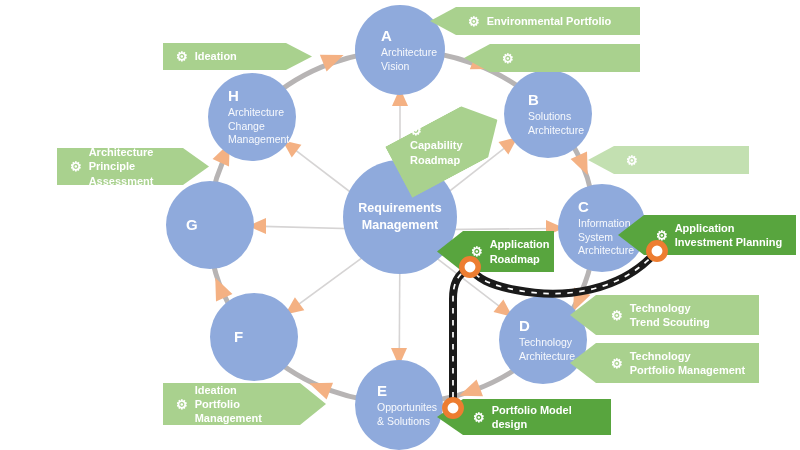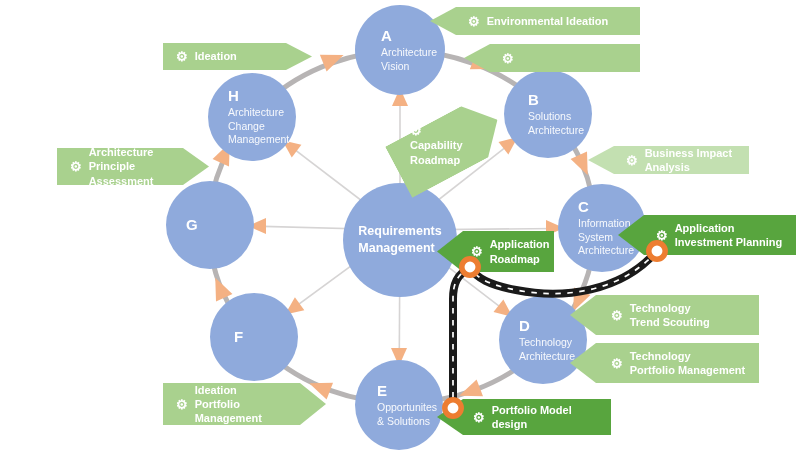--- a/index.html
+++ b/index.html
@@ -15,21 +15,21 @@
   .phase .letter{font-weight:bold; font-size:15px; margin-bottom:2px;}
   .phase .plabel{font-size:10.5px; line-height:1.28; white-space:pre-line; color:rgba(255,255,255,.93);}
   .cA{left:355px; top:5px;   width:90px; height:90px; padding-left:26px;}
   .cB{left:504px; top:70px;  width:88px; height:88px; padding-left:24px;}
   .cC{left:558px; top:184px; width:88px; height:88px; padding-left:20px;}
   .cD{left:499px; top:296px; width:88px; height:88px; padding-left:20px;}
   .cE{left:355px; top:360px; width:88px; height:90px; padding-left:22px;}
   .cF{left:210px; top:293px; width:88px; height:88px; padding-left:24px;}
   .cG{left:166px; top:181px; width:88px; height:88px; padding-left:20px;}
   .cH{left:208px; top:73px;  width:88px; height:88px; padding-left:20px;}
-  .hub{left:343px; top:183px; width:114px; height:114px; padding:0; align-items:center; text-align:left;}
+  .hub{left:343px; top:160px; width:114px; height:114px; padding:0; align-items:center; text-align:center;}
   .hub .plabel{font-weight:bold; font-size:12.5px; color:#fff; line-height:1.35;}
 
   
   .banner{position:absolute; z-index:20; display:flex; align-items:center; gap:7px;
           color:#fff; font-weight:bold; font-size:11px; line-height:1.3; box-sizing:border-box;}
   .banner .lbl{white-space:pre-line;}
   .gear{font-size:13px; line-height:1; flex:0 0 auto;}
   .tone-light{background:#A9D18E;} .tone-pale{background:#C3E0B1;} .tone-dark{background:#58A53E;}
   .tip-left{clip-path:polygon(0 50%, 26px 0, 100% 0, 100% 100%, 26px 100%); padding-left:38px; padding-right:8px;}
   .tip-right{clip-path:polygon(0 0, calc(100% - 26px) 0, 100% 50%, calc(100% - 26px) 100%, 0 100%); padding-left:13px; padding-right:30px;}
@@ -129,40 +129,39 @@
 Change
 Management</span>
   </div>
   <div class="phase hub">
     <span class="plabel">Requirements
 Management</span>
   </div>
 
   <div class="banner tone-light tip-left b-env">
     <span class="gear">⚙</span>
-    <span class="lbl">Environmental Ideation</span>
+    <span class="lbl">Environmental Portfolio</span>
   </div>
   <div class="banner tone-light tip-left b-cap">
     <span class="gear">⚙</span>
   </div>
   <div class="banner tone-light tip-right b-ide">
     <span class="gear">⚙</span>
     <span class="lbl">Ideation</span>
   </div>
 
   <div class="banner tone-light tip-right b-crm-shape"></div>
   <div class="b-crm-label">
     <span class="gear">⚙</span>
     <div class="lbl">Capability
 Roadmap</div>
   </div>
 
   <div class="banner tone-pale tip-left b-bia">
     <span class="gear">⚙</span>
-    <span class="lbl">Business Impact Analysis</span>
   </div>
   <div class="banner tone-dark tip-left b-aip">
     <span class="gear">⚙</span>
     <span class="lbl">Application
 Investment Planning</span>
   </div>
   <div class="banner tone-dark tip-left b-aro">
     <span class="gear">⚙</span>
     <span class="lbl">Application
 Roadmap</span>

